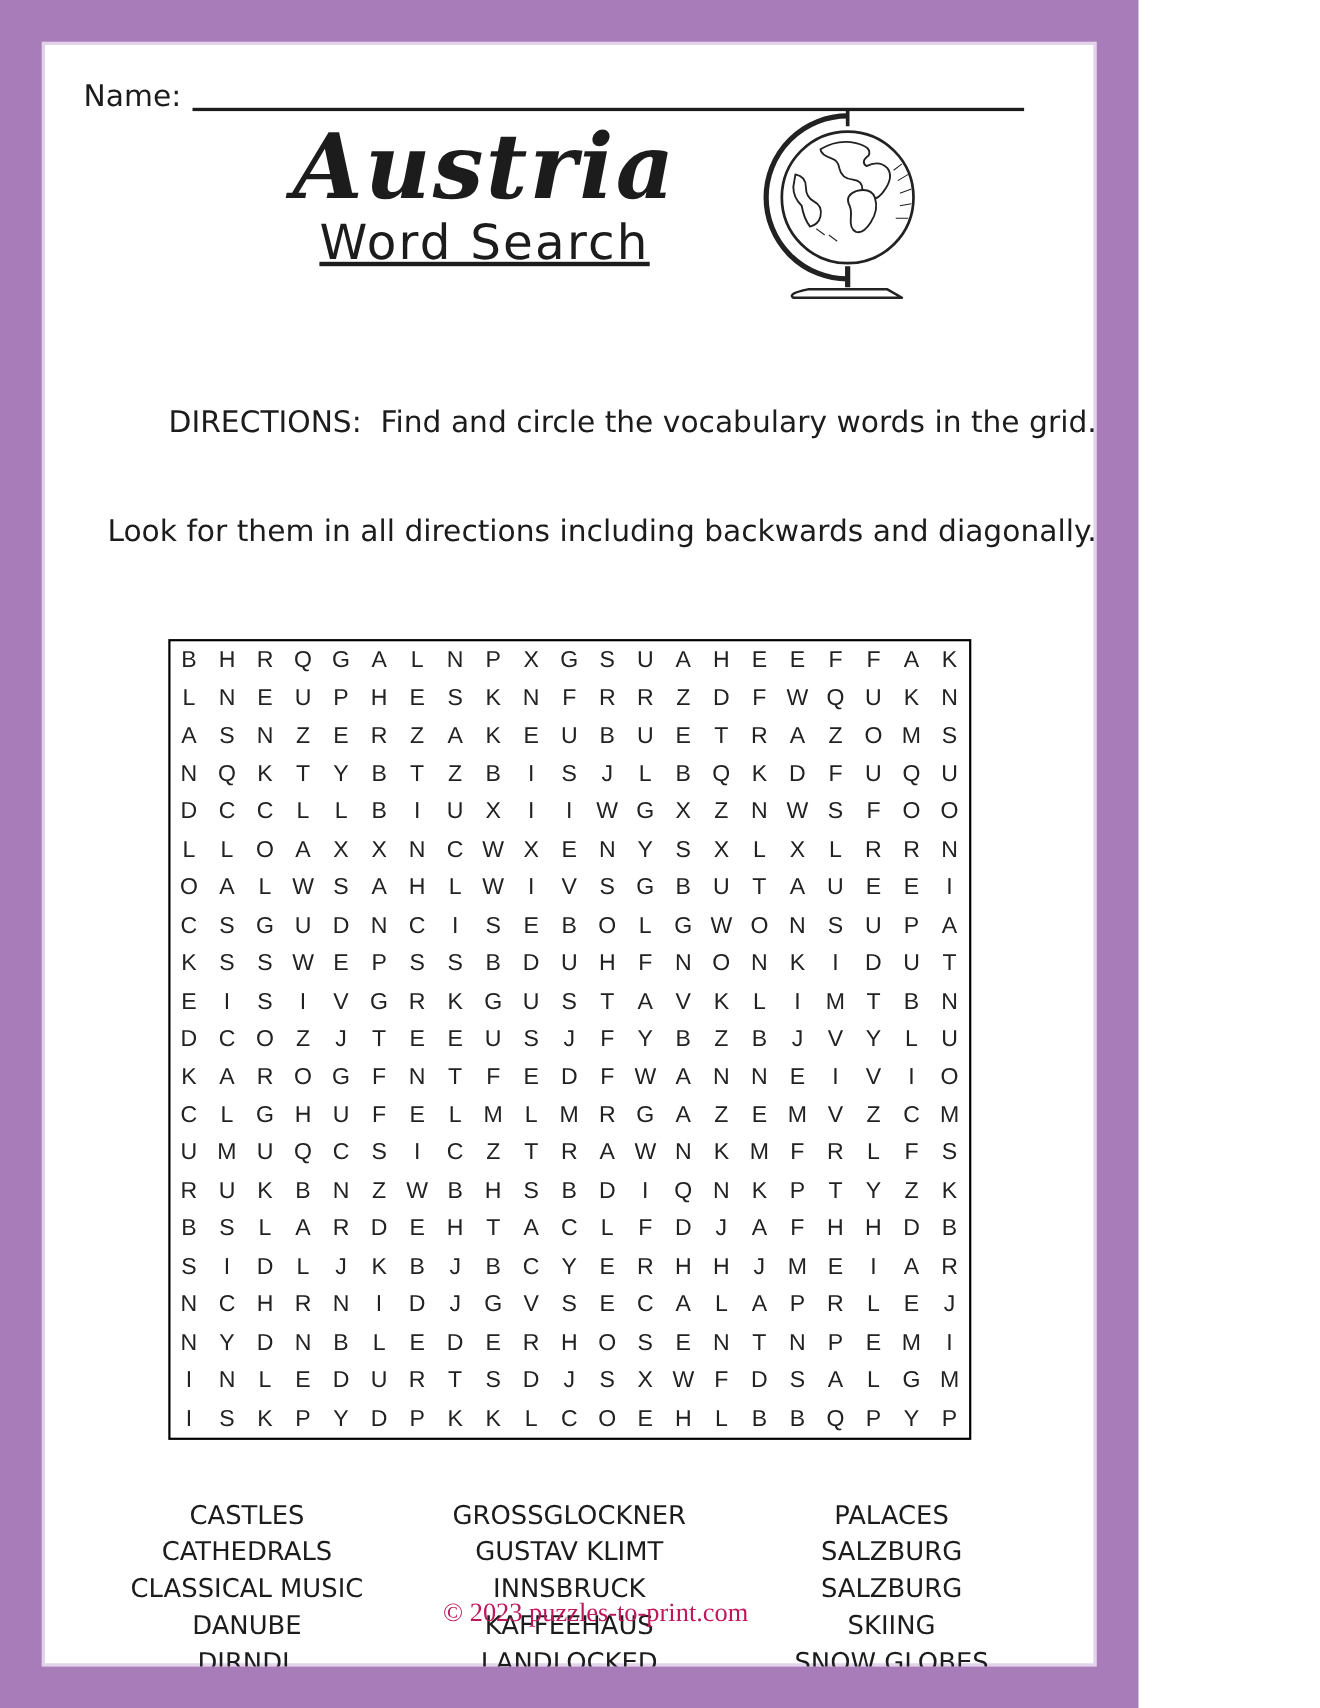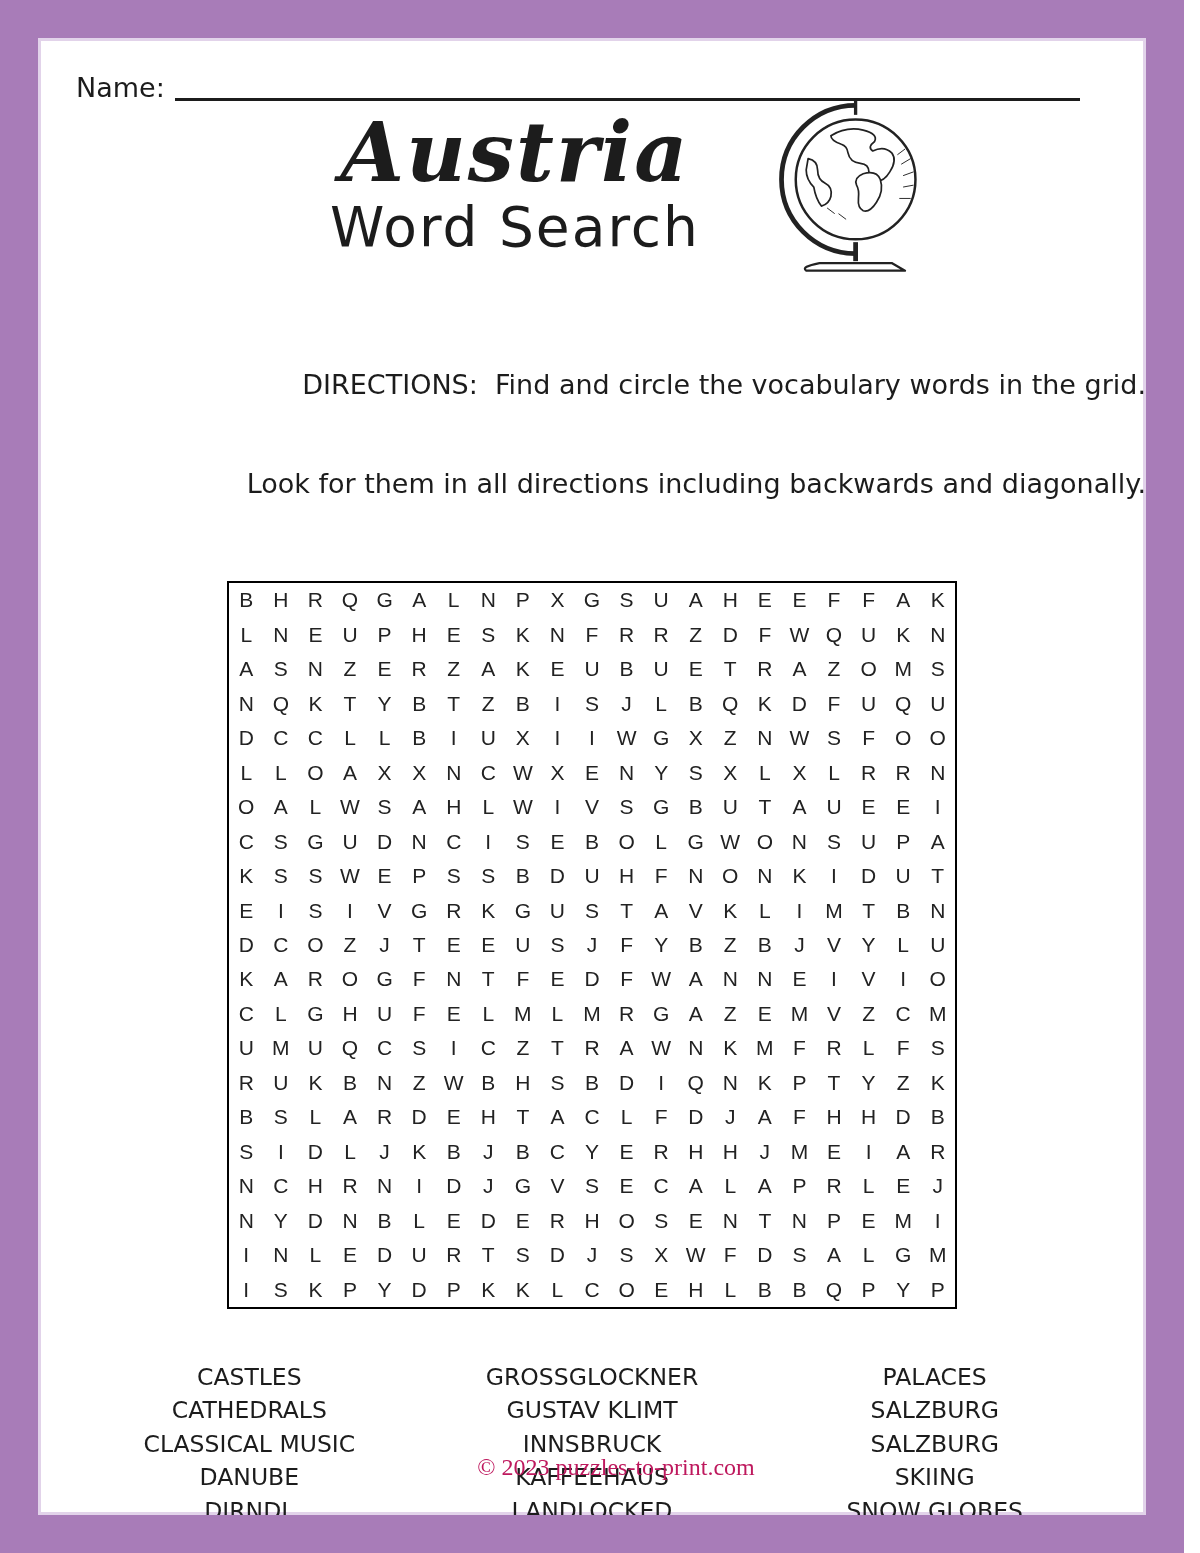--- a/index.html
+++ b/index.html
@@ -1,18 +1,18 @@
 <!DOCTYPE html>
 <html><head>
 <meta charset="utf-8">
 <style>
   html,body{margin:0;padding:0;background:#fff;}
   .sheet{
     position:relative;
-    width:1184px;height:1553px;
+    width:1035px;height:1553px;
     box-sizing:border-box;
     border:38px solid #a87cb8;
     box-shadow:inset 0 0 0 3px #e2d3ea;
     background:#fff;
     font-family:"DejaVu Sans",sans-serif;
     color:#1c1c1c;
     overflow:hidden;
   }
   
   .topbar{display:flex;align-items:flex-end;padding:34px 40px 0 38px;}
@@ -20,21 +20,21 @@
   .field .lbl{font-size:27px;white-space:nowrap;padding-right:10px;line-height:1;}
   .line{display:inline-block;border-bottom:3px solid #1c1c1c;height:26px;}
   .name-field{flex:1;margin-right:26px;}
   .name-field .line{flex:1;}
   .date-field{width:392px;}
   .date-field .line{flex:1;}
   
   .title-row{display:flex;justify-content:center;align-items:flex-start;padding-left:70px;margin-top:4px;height:192px;}
   .titles{text-align:center;margin-right:72px;}
   .title{font-family:"DejaVu Serif",serif;font-style:italic;font-weight:bold;font-size:82px;line-height:1.15;letter-spacing:2px;}
-  .subtitle{font-size:55px;letter-spacing:2px;margin-top:-4px;}
+  .subtitle{font-size:44px;letter-spacing:2px;margin-top:-4px;text-decoration:underline;}
   .globe{width:152px;height:182px;margin-top:-8px;}
   
   .directions{text-align:right;font-size:27px;line-height:1.22;margin-top:6px;white-space:pre-wrap;}
   
   .grid-box{
     width:730px;height:728px;
     margin:14px auto 0 auto;
     border:2px solid #000;
     box-sizing:border-box;
     display:grid;

